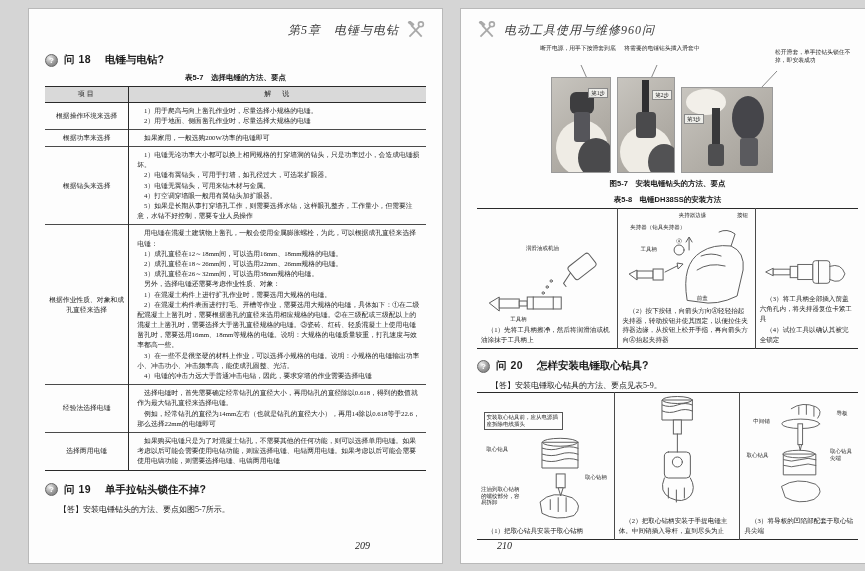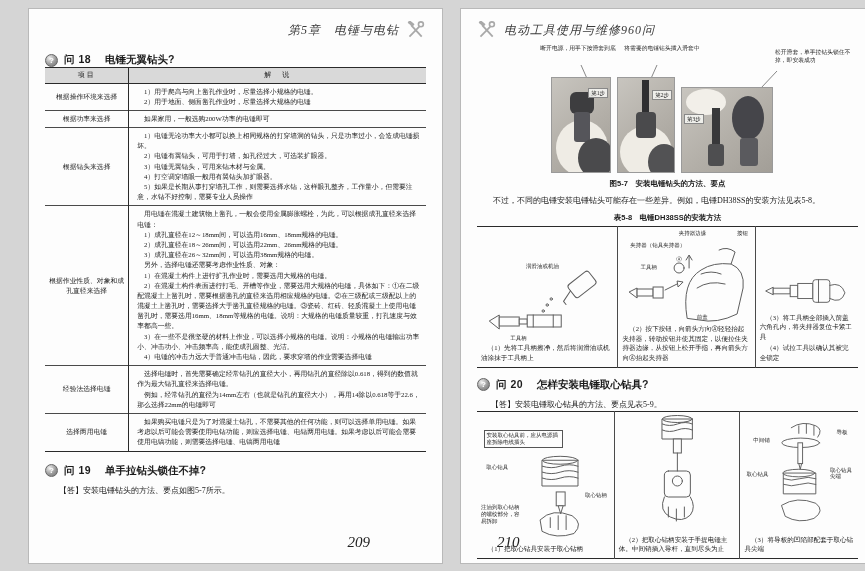--- a/index.html
+++ b/index.html
@@ -39,21 +39,21 @@
   .para { margin-top:6px; font-size:8px; line-height:1.55; text-indent:2em; }
 
   table.draw { width:100%; border-collapse:collapse; border-top:1.5px solid #2a2a2a; border-bottom:1.5px solid #2a2a2a; table-layout:fixed; }
   table.draw td { vertical-align:bottom; padding:3px 4px 4px 4px; }
   table.draw td + td { border-left:0.8px solid #4a4a4a; }
   .cellfig { position:relative; }
   .dlabel { position:absolute; font-size:5.5px; line-height:1.25; color:#222; }
   .dnote-box { position:absolute; border:0.6px solid #555; font-size:5.5px; line-height:1.3; padding:1px 2px; color:#222; }
   .dcap { font-size:6.6px; line-height:1.45; margin-top:2px; text-indent:1em; }
 
-  .pgnum { position:absolute; bottom:12px; font-style:italic; font-size:15px; color:#222; }
+  .pgnum { position:absolute; bottom:12px; font-style:italic; font-size:10px; color:#222; }
   .pgnum-left { right:72px; }
   .pgnum-right { left:36px; }
 
   svg .s { stroke:#5e5e5e; fill:none; stroke-width:1; stroke-linecap:round; stroke-linejoin:round; }
   svg .sf { stroke:#5e5e5e; fill:#fdfdfd; stroke-width:1; }
 </style>
 </head>
 <body>
 
 <div class="page page-left">
@@ -66,24 +66,25 @@
         <line x1="6" y1="5" x2="19" y2="19" stroke="#a9a9a9" stroke-width="2.2"></line>
         <circle cx="18" cy="4" r="3" fill="none" stroke="#a9a9a9" stroke-width="2"></circle>
         <line x1="16" y1="7" x2="4" y2="19" stroke="#a9a9a9" stroke-width="2.2"></line>
       </svg>
     </span>
   </div>
 
   <div class="q-head">
     <span class="q-badge">?</span>
     <span class="q-label">问 18</span>
-    <span class="q-title">电锤无翼钻头?</span>
-  </div>
-
-
+    <span class="q-title">电锤与电钻?</span>
+  </div>
+
+
+  <div class="tbl-cap">表5-7　选择电锤的方法、要点</div>
 
   <table class="spec">
     <thead>
       <tr>
         <th style="width:22%; border-right:1px solid #2a2a2a;">项目</th>
         <th>解　说</th>
       </tr>
     </thead>
     <tbody>
       <tr>
@@ -202,21 +203,20 @@
         <rect x="26" y="56" width="16" height="22" rx="3" fill="#4e4e50"></rect>
         <ellipse cx="66" cy="30" rx="16" ry="22" fill="#45454a"></ellipse>
         <rect x="58" y="50" width="18" height="28" rx="3" fill="#5a5a5e"></rect>
       </svg>
       <span class="step-tag" style="left:2px; top:26px;">第3步</span>
     </div>
   </div>
 
   <div class="fig-cap">图5-7　安装电锤钻头的方法、要点</div>
 
-  <div class="para">不过，不同的电锤安装电锤钻头可能存在一些差异。例如，电锤DH38SS的安装方法见表5-8。</div>
 
   <div class="tbl-cap">表5-8　电锤DH38SS的安装方法</div>
 
   <table class="draw">
     <tbody>
         <tr>
       <td style="width:37%;">
         <div class="cellfig" style="height:78px;">
           <svg width="100%" height="78" viewBox="0 0 132 78" preserveAspectRatio="xMidYMid meet">
             <g transform="rotate(-38 100 22)">

